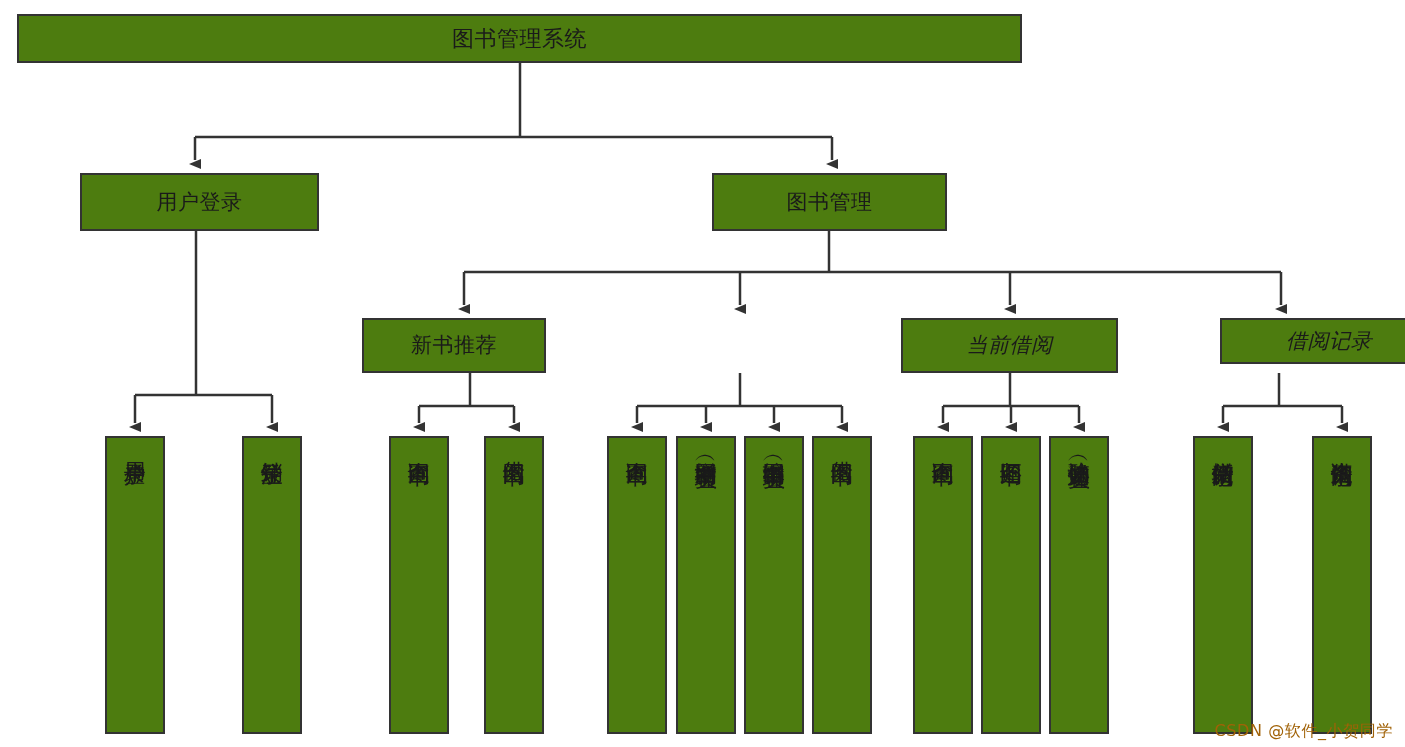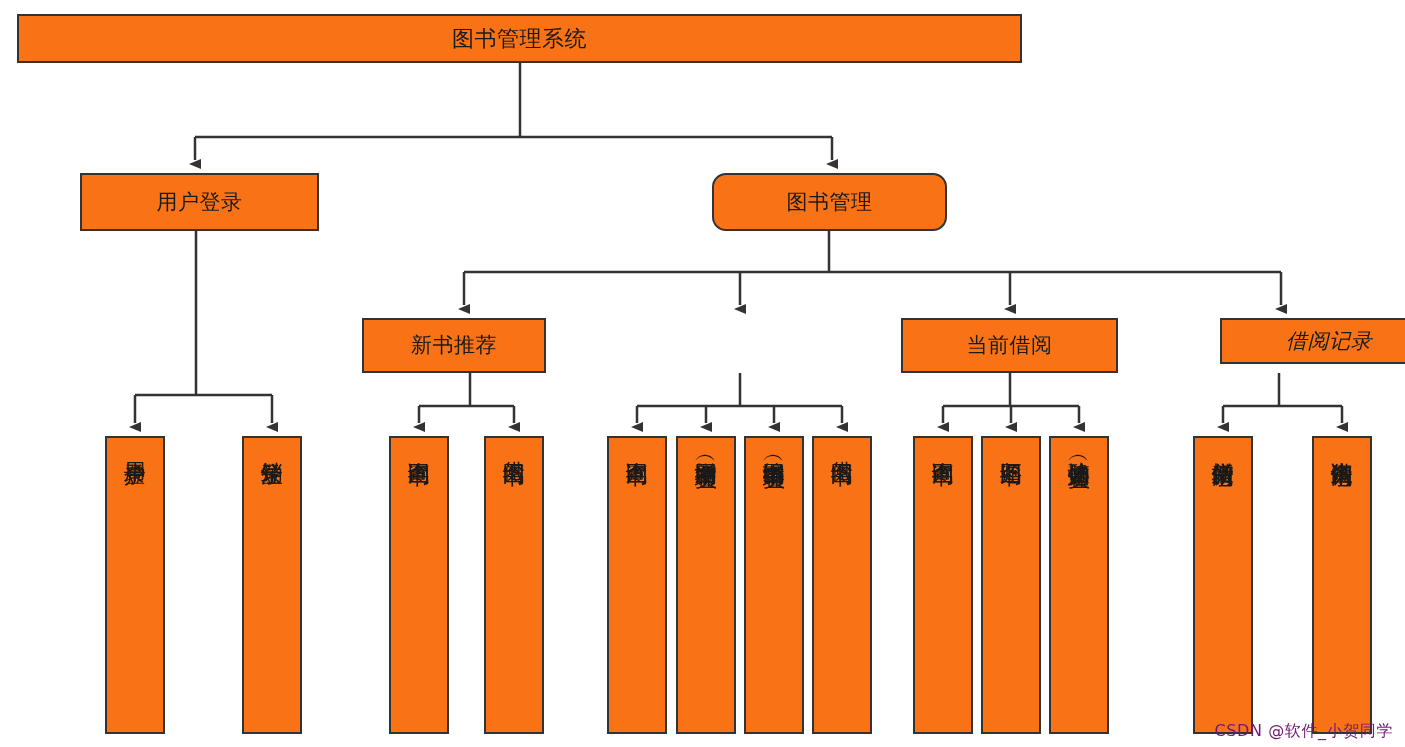--- a/index.html
+++ b/index.html
@@ -23,21 +23,21 @@
     left: 0;
     top: 0;
     width: 1405px;
     height: 747px;
     pointer-events: none;
   }
   .node {
     position: absolute;
     box-sizing: border-box;
     border: 2.5px solid #333333;
-    background: #f97316;
+    background: #4d7c0f;
     display: flex;
     align-items: center;
     justify-content: center;
     color: #1a1a1a;
     z-index: 2;
   }
   .node .label {
     display: block;
     text-align: center;
     line-height: 1.18;
@@ -60,21 +60,21 @@
     letter-spacing: 1px;
     white-space: nowrap;
     max-height: 288px;
   }
   #root-node .label { font-size: 22px; }
   #watermark {
     position: absolute;
     right: 12px;
     bottom: 5px;
     font-size: 16px;
-    color: #701a75;
+    color: #a16207;
     letter-spacing: 0.6px;
     z-index: 5;
     white-space: nowrap;
     font-family: "DejaVu Sans", "Liberation Sans", sans-serif;
   }
 </style>
 </head>
 <body>
 
 <div id="canvas">
@@ -129,28 +129,28 @@
     </g>
   </svg>
 
   <div class="node horiz" id="root-node" style="left:17px; top:14px; width:1005px; height:49px;">
     <span class="label">图书管理系统</span>
   </div>
 
   <div class="node horiz" style="left:80px; top:173px; width:239px; height:58px;">
     <span class="label">用户登录</span>
   </div>
-  <div class="node horiz" style="left:712px; top:173px; width:235px; height:58px;border-radius:14px;">
+  <div class="node horiz" style="left:712px; top:173px; width:235px; height:58px;">
     <span class="label">图书管理</span>
   </div>
 
   <div class="node horiz" style="left:362px; top:318px; width:184px; height:55px;">
     <span class="label">新书推荐</span>
   </div>
-  <div class="node horiz" style="left:901px; top:318px; width:217px; height:55px;">
+  <div class="node horiz" style="left:901px; top:318px; width:217px; height:55px;font-style:italic;">
     <span class="label">当前借阅</span>
   </div>
   <div class="node horiz" style="left:1220px; top:318px; width:218px; height:46px;font-style:italic;">
     <span class="label">借阅记录</span>
   </div>
 
   <div class="node vert" style="left:105px; top:436px; width:60px; height:298px;">
     <span class="label">用户登录</span>
   </div>
   <div class="node vert" style="left:242px; top:436px; width:60px; height:298px;">

